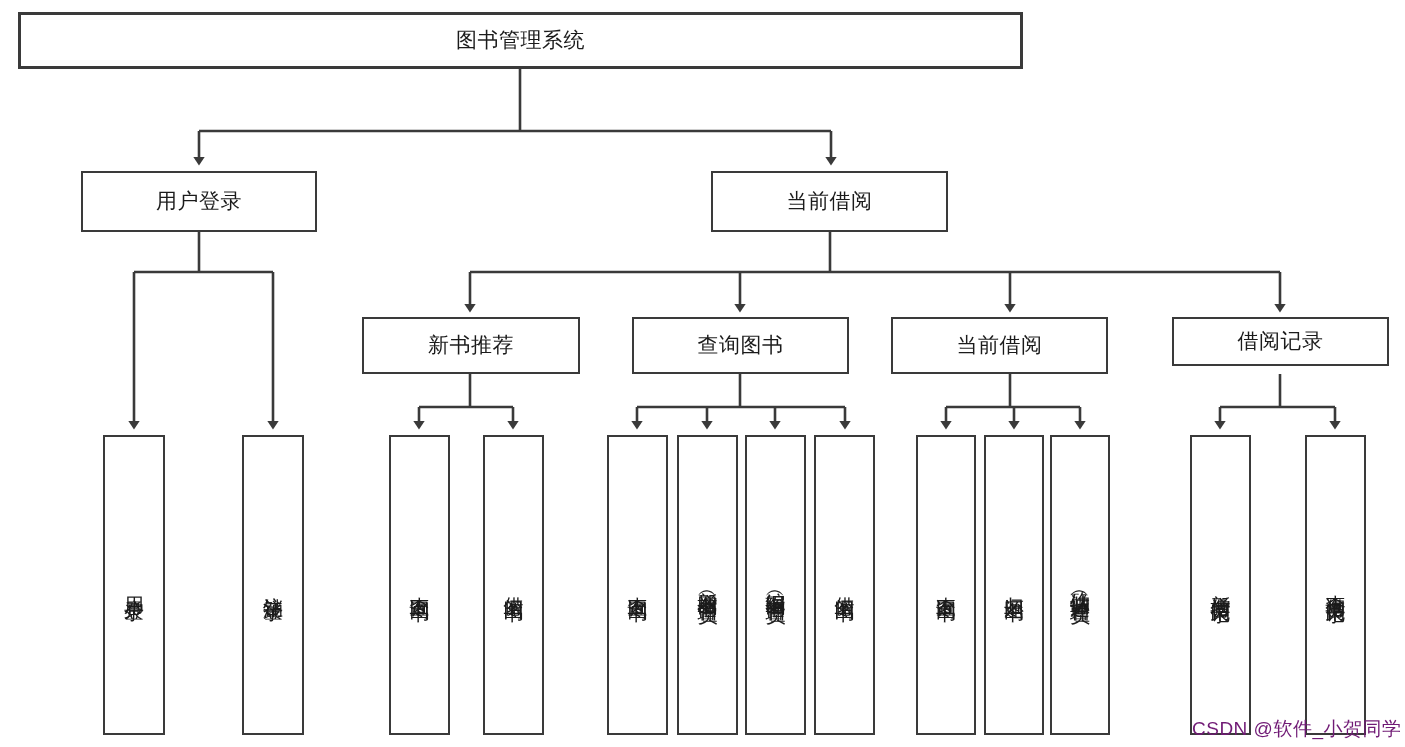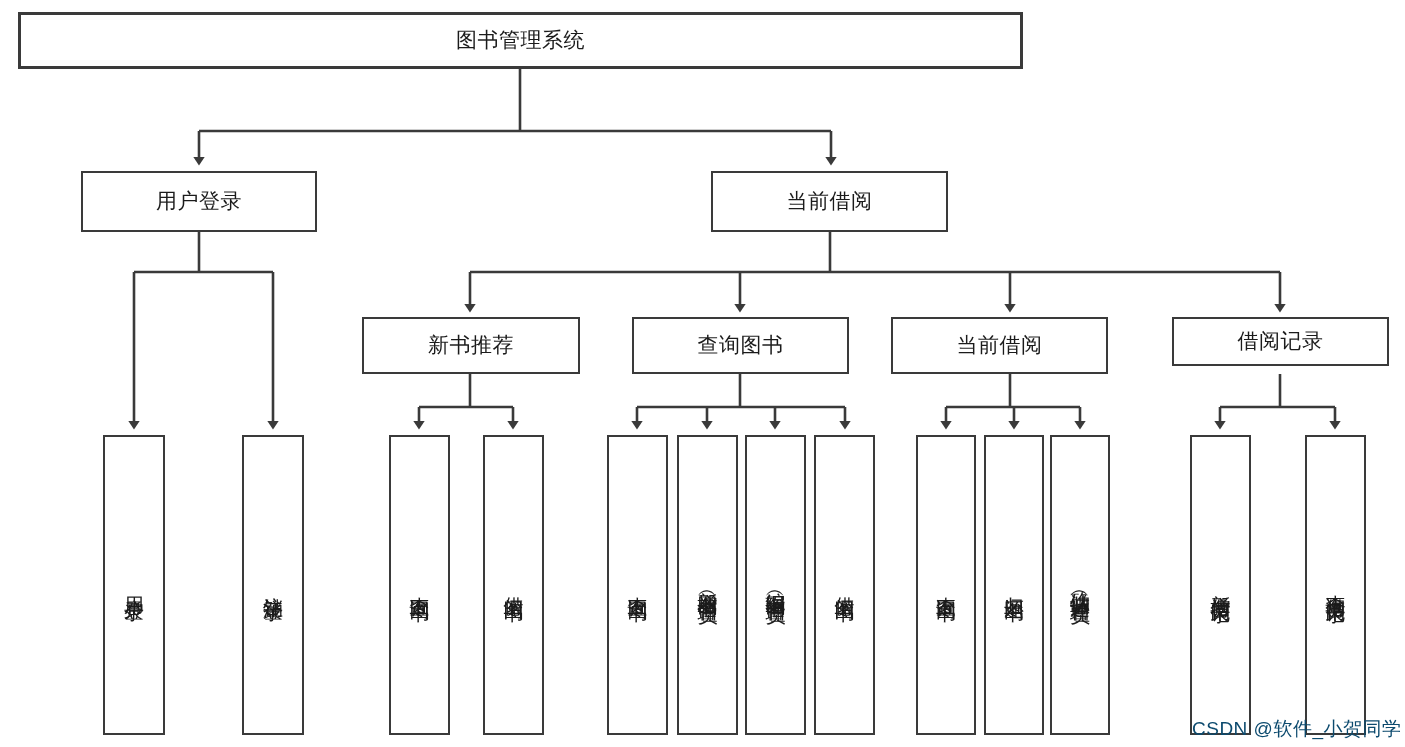--- a/index.html
+++ b/index.html
@@ -184,15 +184,15 @@
         <span class="node-label">确认归还（管理员）</span>
       </div>
       <div class="node leaf" style="left: 1190px; top: 435px; width: 61px; height: 300px;">
         <span class="node-label">新增借阅记录</span>
       </div>
       <div class="node leaf" style="left: 1305px; top: 435px; width: 61px; height: 300px;">
         <span class="node-label">查询借阅记录</span>
       </div>
     </div>
 
-  <div class="watermark" style="left: 1192px; top: 716px; color: #0c4a6e;">CSDN @软件_小贺同学</div>
+  <div class="watermark" style="left: 1192px; top: 716px; color: #701a75;">CSDN @软件_小贺同学</div>
 
 </div>
 
 </body></html>

